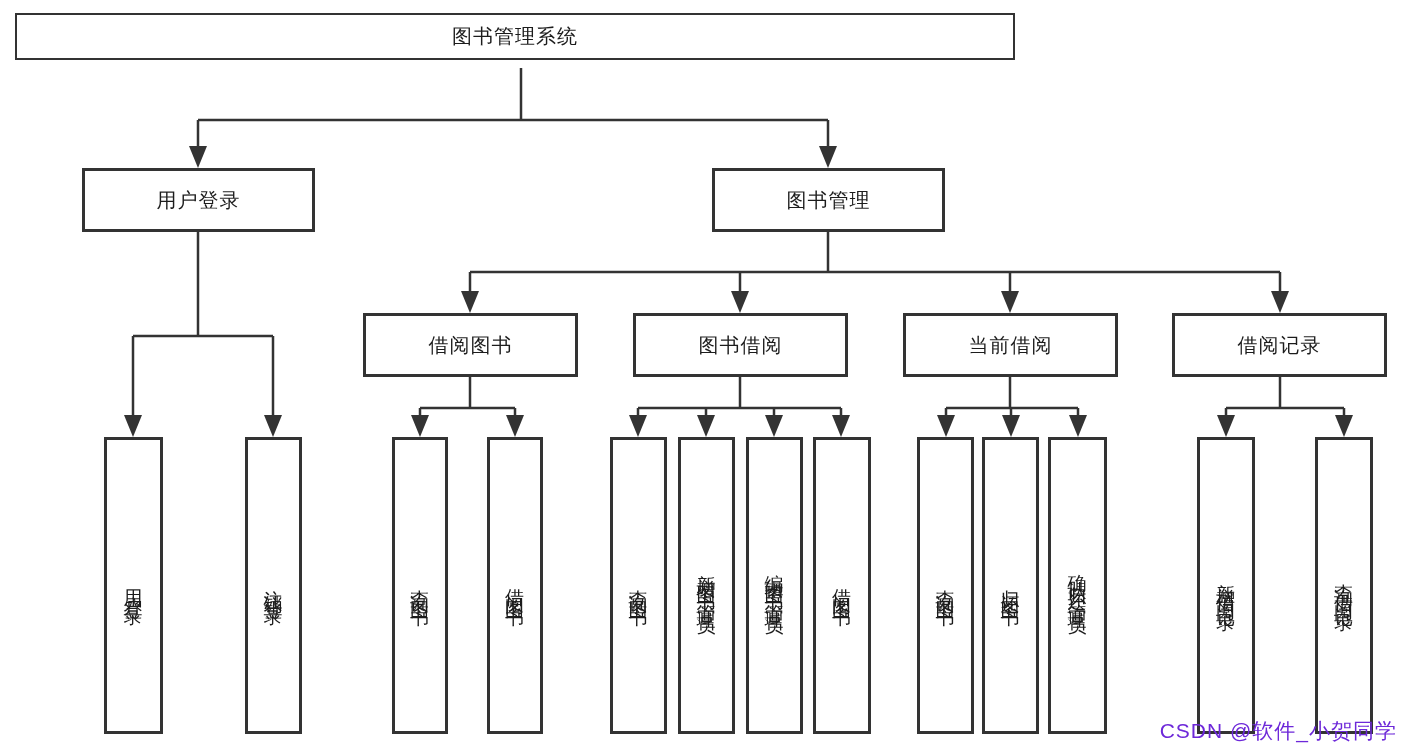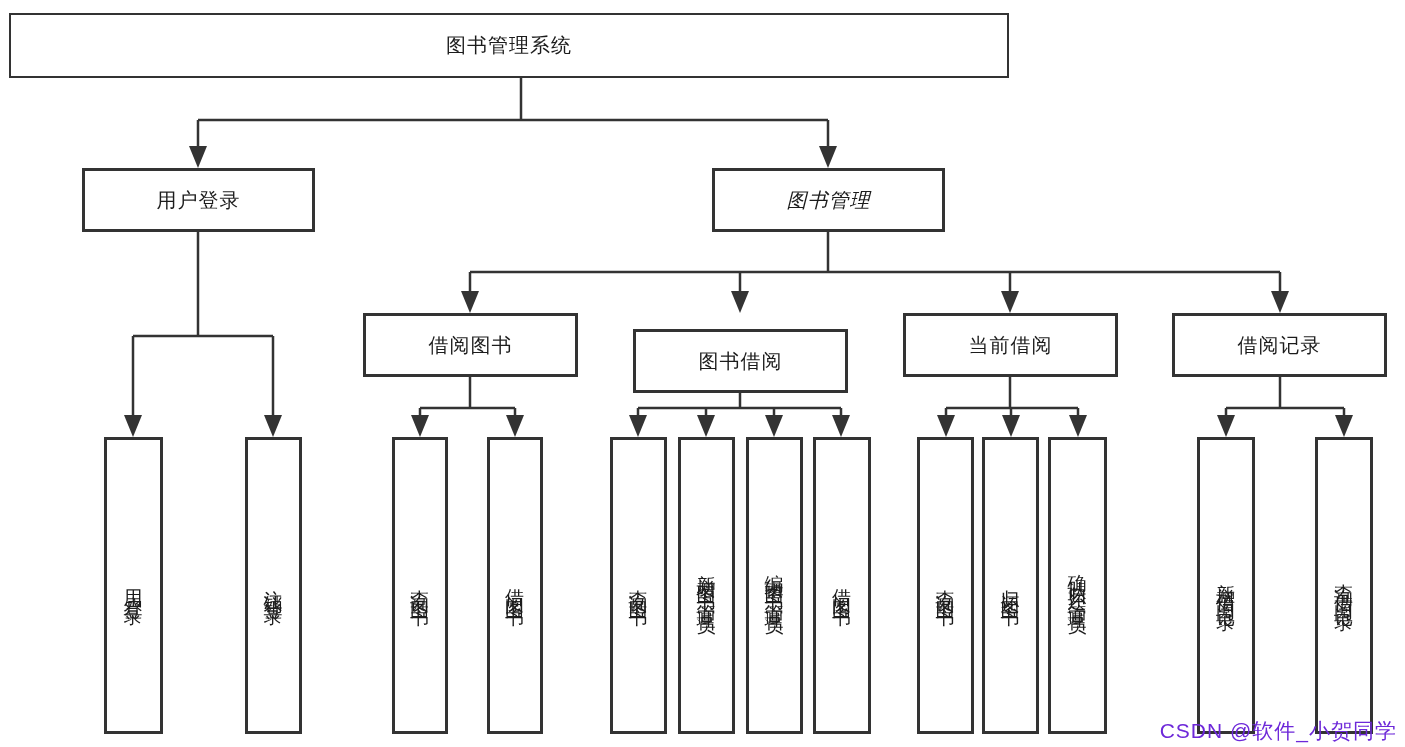--- a/index.html
+++ b/index.html
@@ -105,27 +105,27 @@
       <polygon points="765,415 783,415 774,437"></polygon>
       <polygon points="832,415 850,415 841,437"></polygon>
       <polygon points="937,415 955,415 946,437"></polygon>
       <polygon points="1002,415 1020,415 1011,437"></polygon>
       <polygon points="1069,415 1087,415 1078,437"></polygon>
       <polygon points="1217,415 1235,415 1226,437"></polygon>
       <polygon points="1335,415 1353,415 1344,437"></polygon>
     </g>
   </svg>
 
-  <div class="node root" style="left:9px;top:13px;width:1000px;height:65px;">图书管理系统</div>
+  <div class="node root" style="left:15px;top:13px;width:1000px;height:47px;">图书管理系统</div>
 
   <div class="node lvl2" style="left:82px;top:168px;width:233px;height:64px;">用户登录</div>
-  <div class="node lvl2" style="left:712px;top:168px;width:233px;height:64px;font-style:italic;">图书管理</div>
+  <div class="node lvl2" style="left:712px;top:168px;width:233px;height:64px;">图书管理</div>
 
   <div class="node lvl3" style="left:363px;top:313px;width:215px;height:64px;">借阅图书</div>
-  <div class="node lvl3" style="left:633px;top:329px;width:215px;height:64px;">图书借阅</div>
+  <div class="node lvl3" style="left:633px;top:313px;width:215px;height:64px;">图书借阅</div>
   <div class="node lvl3" style="left:903px;top:313px;width:215px;height:64px;">当前借阅</div>
   <div class="node lvl3" style="left:1172px;top:313px;width:215px;height:64px;">借阅记录</div>
 
   <div class="node leaf" style="left:104px;top:437px;width:59px;height:297px;">用户登录</div>
   <div class="node leaf" style="left:245px;top:437px;width:57px;height:297px;">注销登录</div>
 
   <div class="node leaf" style="left:392px;top:437px;width:56px;height:297px;">查询图书</div>
   <div class="node leaf" style="left:487px;top:437px;width:56px;height:297px;">借阅图书</div>
 
   <div class="node leaf" style="left:610px;top:437px;width:57px;height:297px;">查询图书</div>

